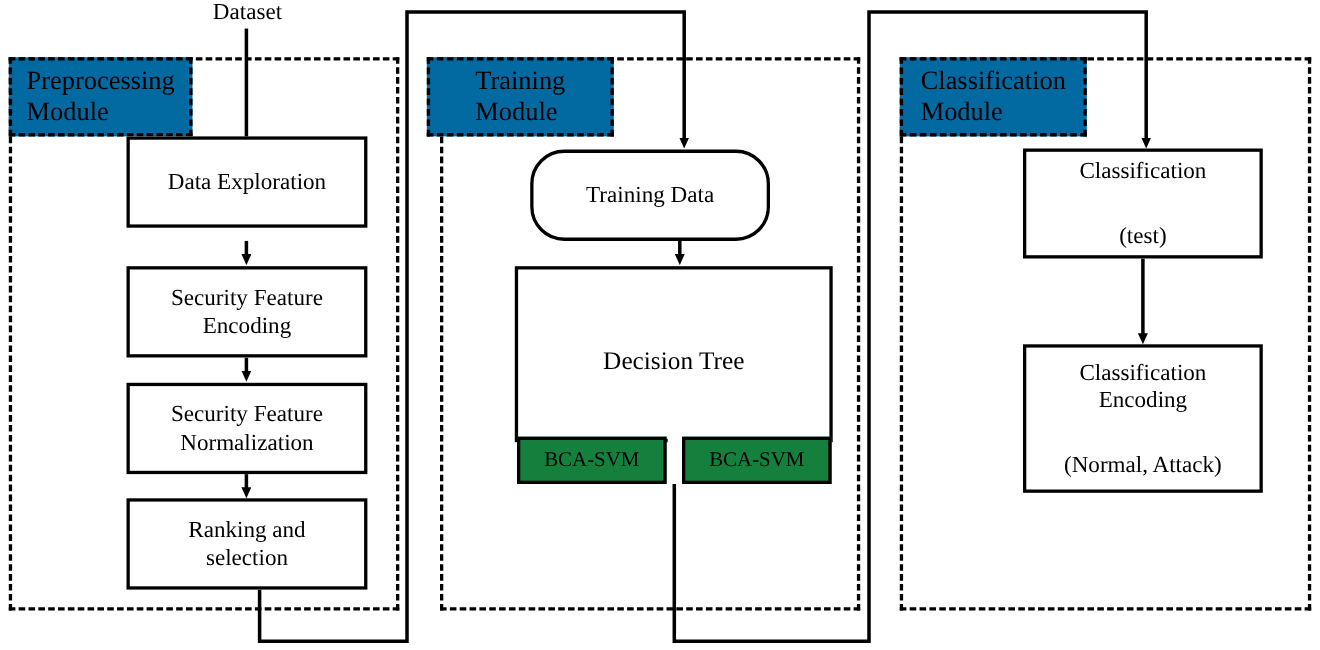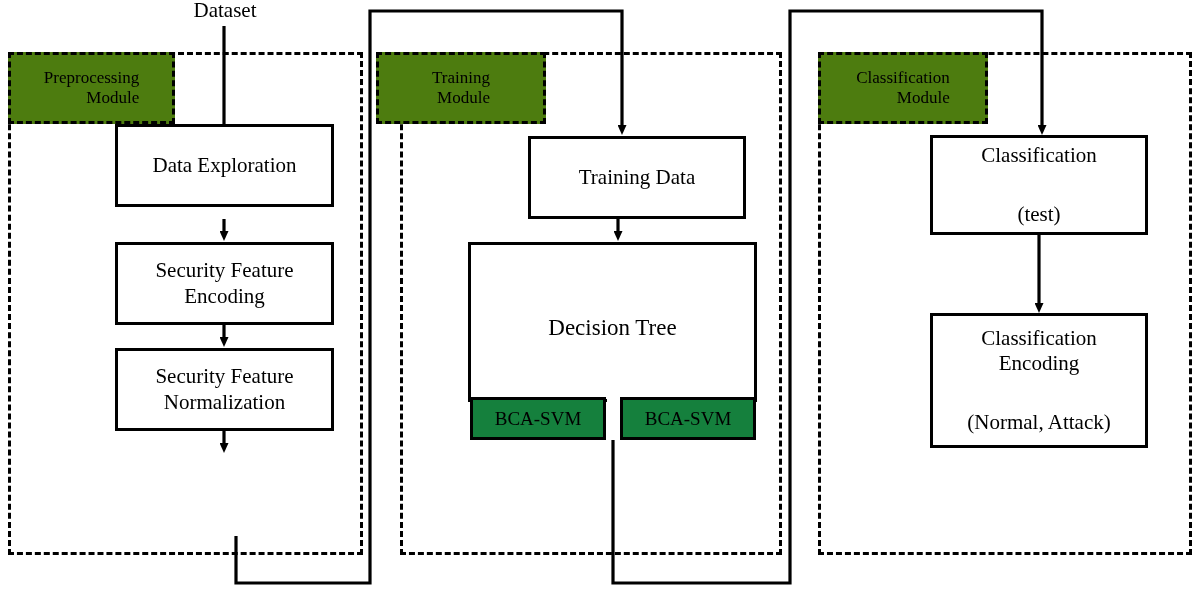--- a/index.html
+++ b/index.html
@@ -28,27 +28,27 @@
   }
   .module-outer {
     position: absolute;
     border: 3px dashed #000000;
     box-sizing: border-box;
   }
   .module-label-box {
     position: absolute;
     border: 3px dashed #000000;
     box-sizing: border-box;
-    background: #4d7c0f;
+    background: #0369a1;
     display: flex;
     align-items: center;
     justify-content: center;
-    text-align: right;
+    text-align: left;
     line-height: 1.18;
-    font-size: 17px;
+    font-size: 24px;
   }
   .node {
     position: absolute;
     border: 3px solid #000000;
     box-sizing: border-box;
     background: #ffffff;
     display: flex;
     flex-direction: column;
     align-items: center;
     justify-content: center;
@@ -135,30 +135,34 @@
   <div class="node" style="left:115px; top:242px; width:219px; height:83px;">
     <div>Security Feature</div>
     <div>Encoding</div>
   </div>
 
   <div class="node" style="left:115px; top:348px; width:219px; height:83px;">
     <div>Security Feature</div>
     <div>Normalization</div>
   </div>
 
+  <div class="node" style="left:115px; top:453px; width:219px; height:83px;">
+    <div>Ranking and</div>
+    <div>selection</div>
+  </div>
 
   <div class="module-outer" style="left:400px; top:52px; width:382px; height:503px;"></div>
-  <div class="module-label-box" style="left:376px; top:52px; width:170px; height:72px;">
+  <div class="module-label-box" style="left:388px; top:52px; width:170px; height:72px;">
     <div>
       <div>Training</div>
       <div>Module</div>
     </div>
   </div>
 
-  <div class="node" style="left:528px; top:136px; width:218px; height:83px;">
+  <div class="node" style="left:482px; top:136px; width:218px; height:83px;border-radius:31px;">
     <div>Training Data</div>
   </div>
 
   <div class="dt-node" style="left:468px; top:242px; width:289px; height:160px;"></div>
   <div class="dt-label" style="left:468px; top:315px; width:289px;">Decision Tree</div>
 
   <div style="position:absolute; left:607px; top:396px; width:14px; height:10px; background:#ffffff;"></div>
 
   <div class="leaf" style="left:470px; top:397px; width:136px; height:43px;">
     <span>BCA-SVM</span>

